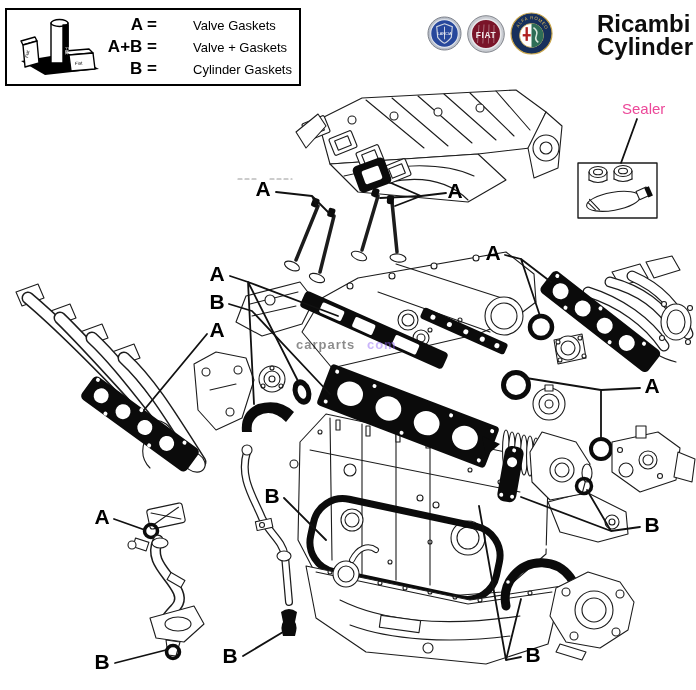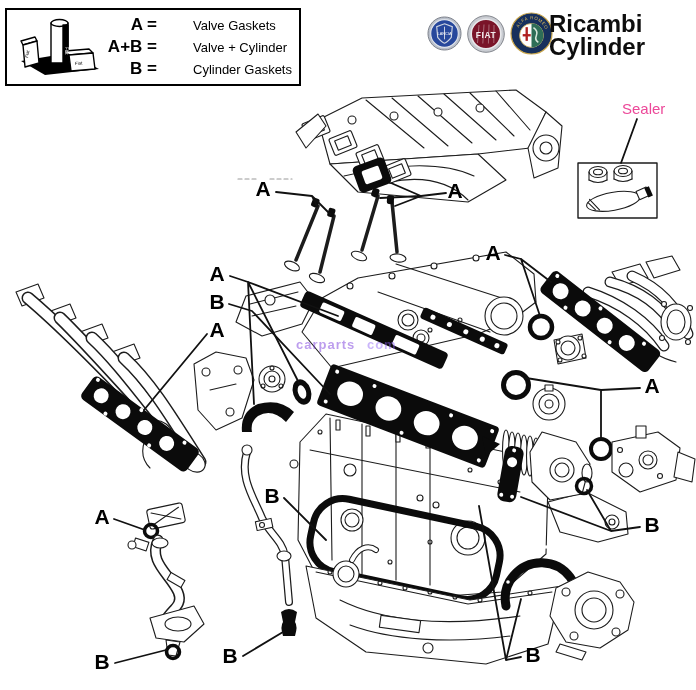--- a/index.html
+++ b/index.html
@@ -9,29 +9,29 @@
   
   .legend-box{position:absolute;left:5px;top:8px;width:292px;height:74px;border:2px solid #000;
               background:#fff;display:flex;align-items:center;}
   .legend-icon{margin-left:4px;flex:0 0 auto;}
   .legend-rows{margin-left:auto;padding-right:8px;display:flex;flex-direction:column;gap:2px;}
   .legend-row{display:flex;align-items:baseline;justify-content:flex-start;}
   .legend-key{font-weight:bold;font-size:17px;width:54px;text-align:right;margin-right:6px;white-space:nowrap;}
   .legend-val{font-size:13px;width:132px;text-align:left;white-space:nowrap;margin-left:30px;}
   
   .logos{position:absolute;left:427px;top:12px;display:flex;align-items:center;gap:5px;}
-  .brand-title{position:absolute;left:549px;top:12px;font-weight:bold;font-size:24px;line-height:23px;color:#0d0d0d;}
+  .brand-title{position:absolute;left:597px;top:12px;font-weight:bold;font-size:24px;line-height:23px;color:#0d0d0d;}
   
   .sealer-label{position:absolute;left:622px;top:100px;font-size:15px;color:#ec4899;}
   
   .callout{position:absolute;transform:translate(-50%,-50%);font-weight:bold;font-size:21px;color:#000;line-height:1;}
   
   .watermark{position:absolute;left:296px;top:337px;font-size:13px;font-weight:bold;opacity:.45;
              filter:blur(.5px);letter-spacing:1px;white-space:nowrap;}
-  .watermark .wl{color:#6d28d9;margin-top:20px;}
+  .watermark .wl{color:#000000;margin-top:20px;}
   .watermark .wr{color:#8b5cf6;margin-left:7px;}
 </style>
 </head>
 <body>
 
 <div class="stage">
 
   <svg class="art" width="696" height="690" viewBox="0 0 696 690">
     <g stroke="#1c1c1c" stroke-width="1.1" fill="none" stroke-linejoin="round" stroke-linecap="round">
 
@@ -462,21 +462,21 @@
         <text x="64" y="50" transform="rotate(-4 64 50)">Fiat</text>
       </g>
     </svg>
     <div class="legend-rows">
       <div class="legend-row">
         <span class="legend-key">A =</span>
         <span class="legend-val">Valve Gaskets</span>
       </div>
       <div class="legend-row">
         <span class="legend-key">A+B =</span>
-        <span class="legend-val">Valve + Cylinder</span>
+        <span class="legend-val">Valve + Gaskets</span>
       </div>
       <div class="legend-row">
         <span class="legend-key">B =</span>
         <span class="legend-val">Cylinder Gaskets</span>
       </div>
     </div>
   </div>
 
   <div class="logos">
     <svg width="35" height="35" viewBox="0 0 36 36">

